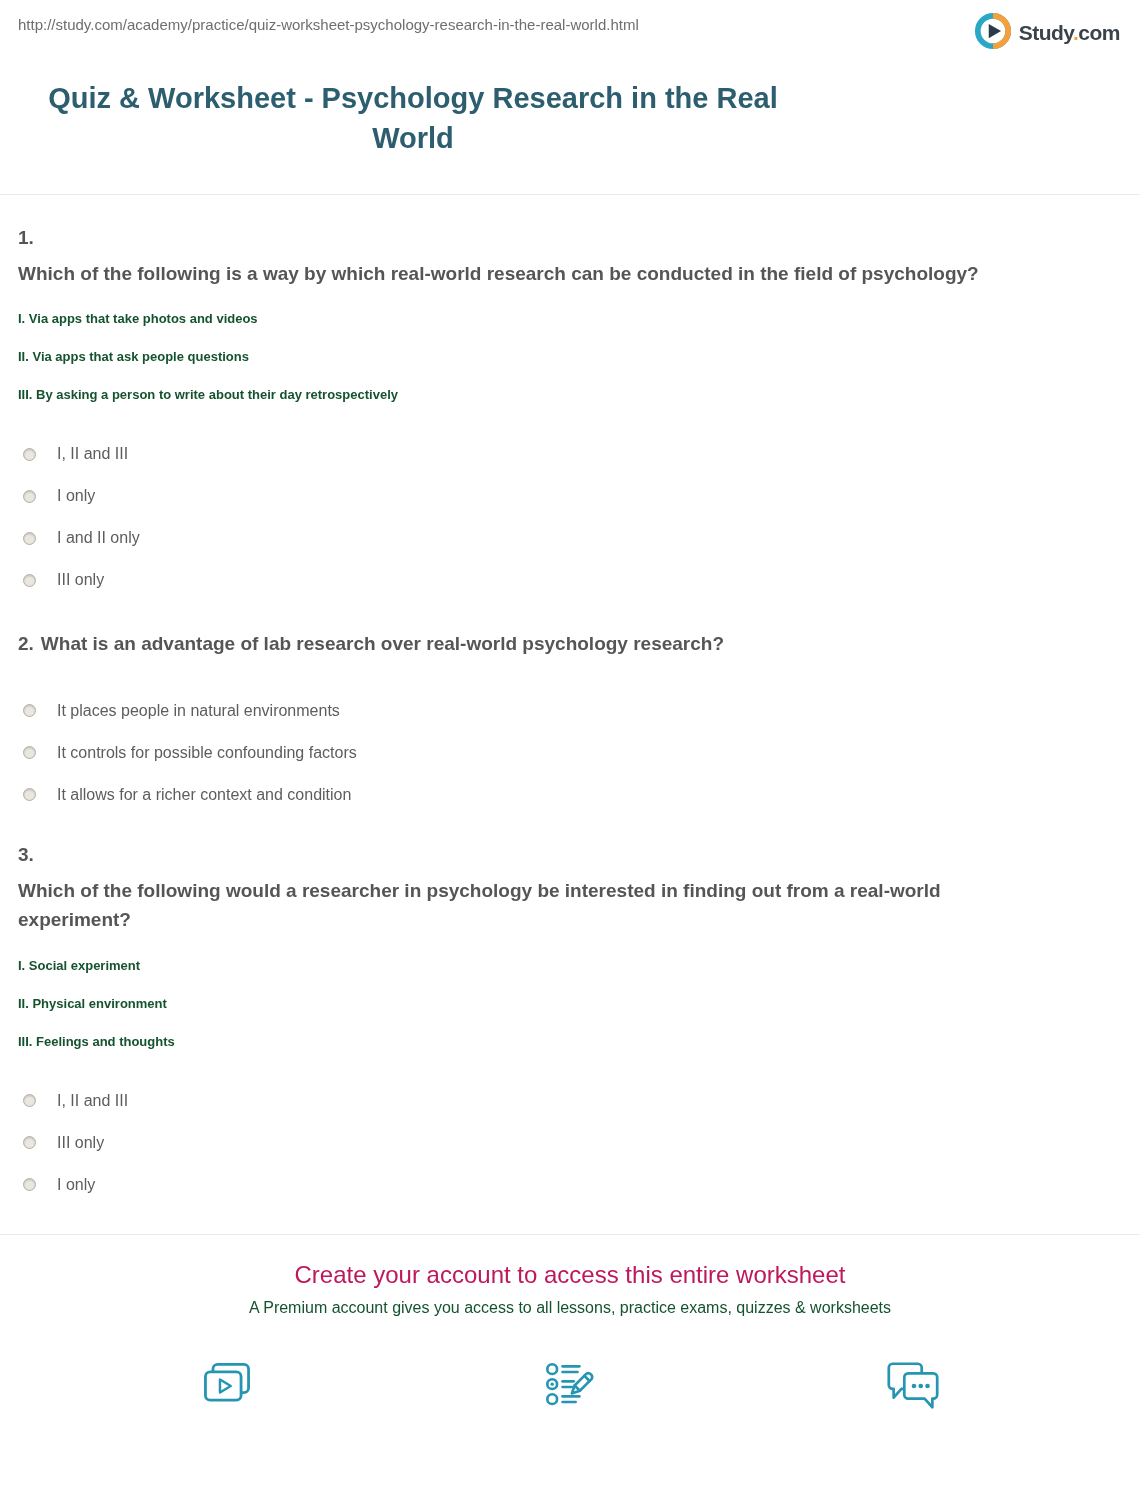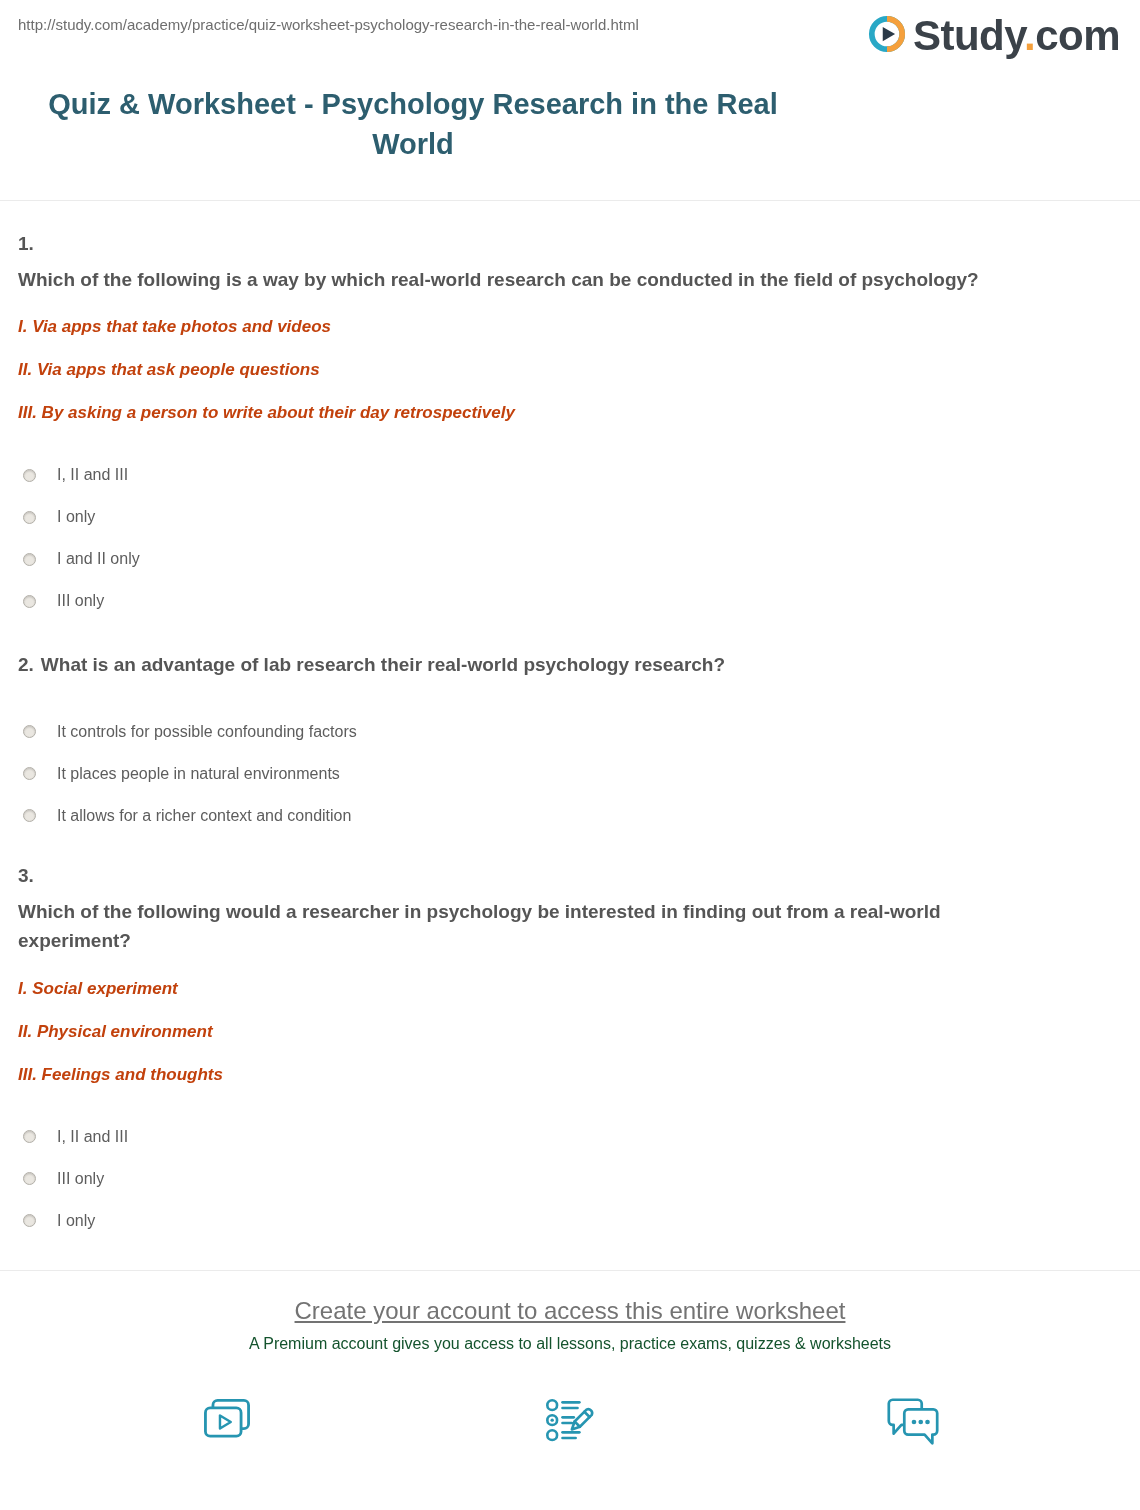--- a/index.html
+++ b/index.html
@@ -3,44 +3,44 @@
 <meta charset="utf-8">
 <style>
   * { margin:0; padding:0; box-sizing:border-box; }
   body { background:#fff; font-family:"Liberation Sans", sans-serif; }
   .page { width:1140px; min-height:1510px; background:#fff; overflow:hidden; }
 
   
   .header { display:flex; justify-content:space-between; align-items:flex-start; padding:12px 18px 0 18px; }
   .url { font-size:15px; color:#6e6e6e; padding-top:4px; }
   .logo { display:flex; align-items:center; gap:7px; text-decoration:none; padding-right:2px; }
-  .logo-text { font-size:42px; font-weight:700; color:#3b4249; letter-spacing:-0.5px; }
+  .logo-text { font-size:21px; font-weight:700; color:#3b4249; letter-spacing:-0.5px; }
   .logo-dot { color:#f5a03c; }
 
   
   .page-title { color:#2d5e6f; font-size:29px; font-weight:700; line-height:1.38; max-width:790px; margin:24px 18px 36px 18px;text-align:center; }
   .divider { border:none; border-top:1px solid #ebebeb; }
 
   
   .main { padding:0 18px; }
   .question { margin-top:32px; }
   .q-number { font-size:19px; font-weight:700; color:#555; margin-bottom:10px; }
   .q-prompt { font-size:19px; font-weight:700; color:#555; line-height:1.55; max-width:1030px; }
   .q-prompt .q-num-inline { margin-right:7px; }
-  .q-statement { font-size:17px; font-weight:700; color:#c2410c; margin-top:23px;font-style:italic; }
+  .q-statement { font-size:13px; font-weight:700; color:#14532d; margin-top:23px; }
   .options { margin-top:43px; margin-bottom:40px; }
   .option { display:flex; align-items:center; margin:24px 0; cursor:pointer; }
   .radio { width:13px; height:13px; border-radius:50%; background:#eae7e1; border:1px solid #b3b0a9;
            box-shadow: inset 0 1px 2px rgba(0,0,0,0.18); margin-left:5px; flex:0 0 auto; }
   .option-label { font-size:16px; color:#5d5d5d; margin-left:21px; }
 
   
   .signup-divider { border:none; border-top:1px solid #ebebeb; margin-top:14px; }
   .signup { text-align:center; padding-top:26px; }
-  .signup-heading { font-size:24px; font-weight:400; color:#737373;text-decoration:underline; }
+  .signup-heading { font-size:24px; font-weight:400; color:#be185d; }
   .signup-sub { font-size:16px; color:#14532d; margin-top:10px; }
   .features { display:flex; justify-content:center; align-items:flex-start; gap:108px; margin-top:38px; }
   .feature { width:235px; display:flex; flex-direction:column; align-items:center; }
   .feature-icon { height:62px; display:flex; align-items:center; justify-content:center; }
 </style>
 </head>
 <body>
 
 <div class="page">
 
@@ -83,29 +83,29 @@
           <span class="option-label">I and II only</span>
         </label>
         <label class="option">
           <span class="radio"></span>
           <span class="option-label">III only</span>
         </label>
       </div>
     </section>
 
     <section class="question">
-      <div class="q-prompt"><span class="q-num-inline">2.</span><span>What is an advantage of lab research their real-world psychology research?</span></div>
+      <div class="q-prompt"><span class="q-num-inline">2.</span><span>What is an advantage of lab research over real-world psychology research?</span></div>
       <div class="options">
         <label class="option">
           <span class="radio"></span>
-          <span class="option-label">It controls for possible confounding factors</span>
+          <span class="option-label">It places people in natural environments</span>
         </label>
         <label class="option">
           <span class="radio"></span>
-          <span class="option-label">It places people in natural environments</span>
+          <span class="option-label">It controls for possible confounding factors</span>
         </label>
         <label class="option">
           <span class="radio"></span>
           <span class="option-label">It allows for a richer context and condition</span>
         </label>
       </div>
     </section>
 
     <section class="question">
       <div class="q-number">3.</div>

